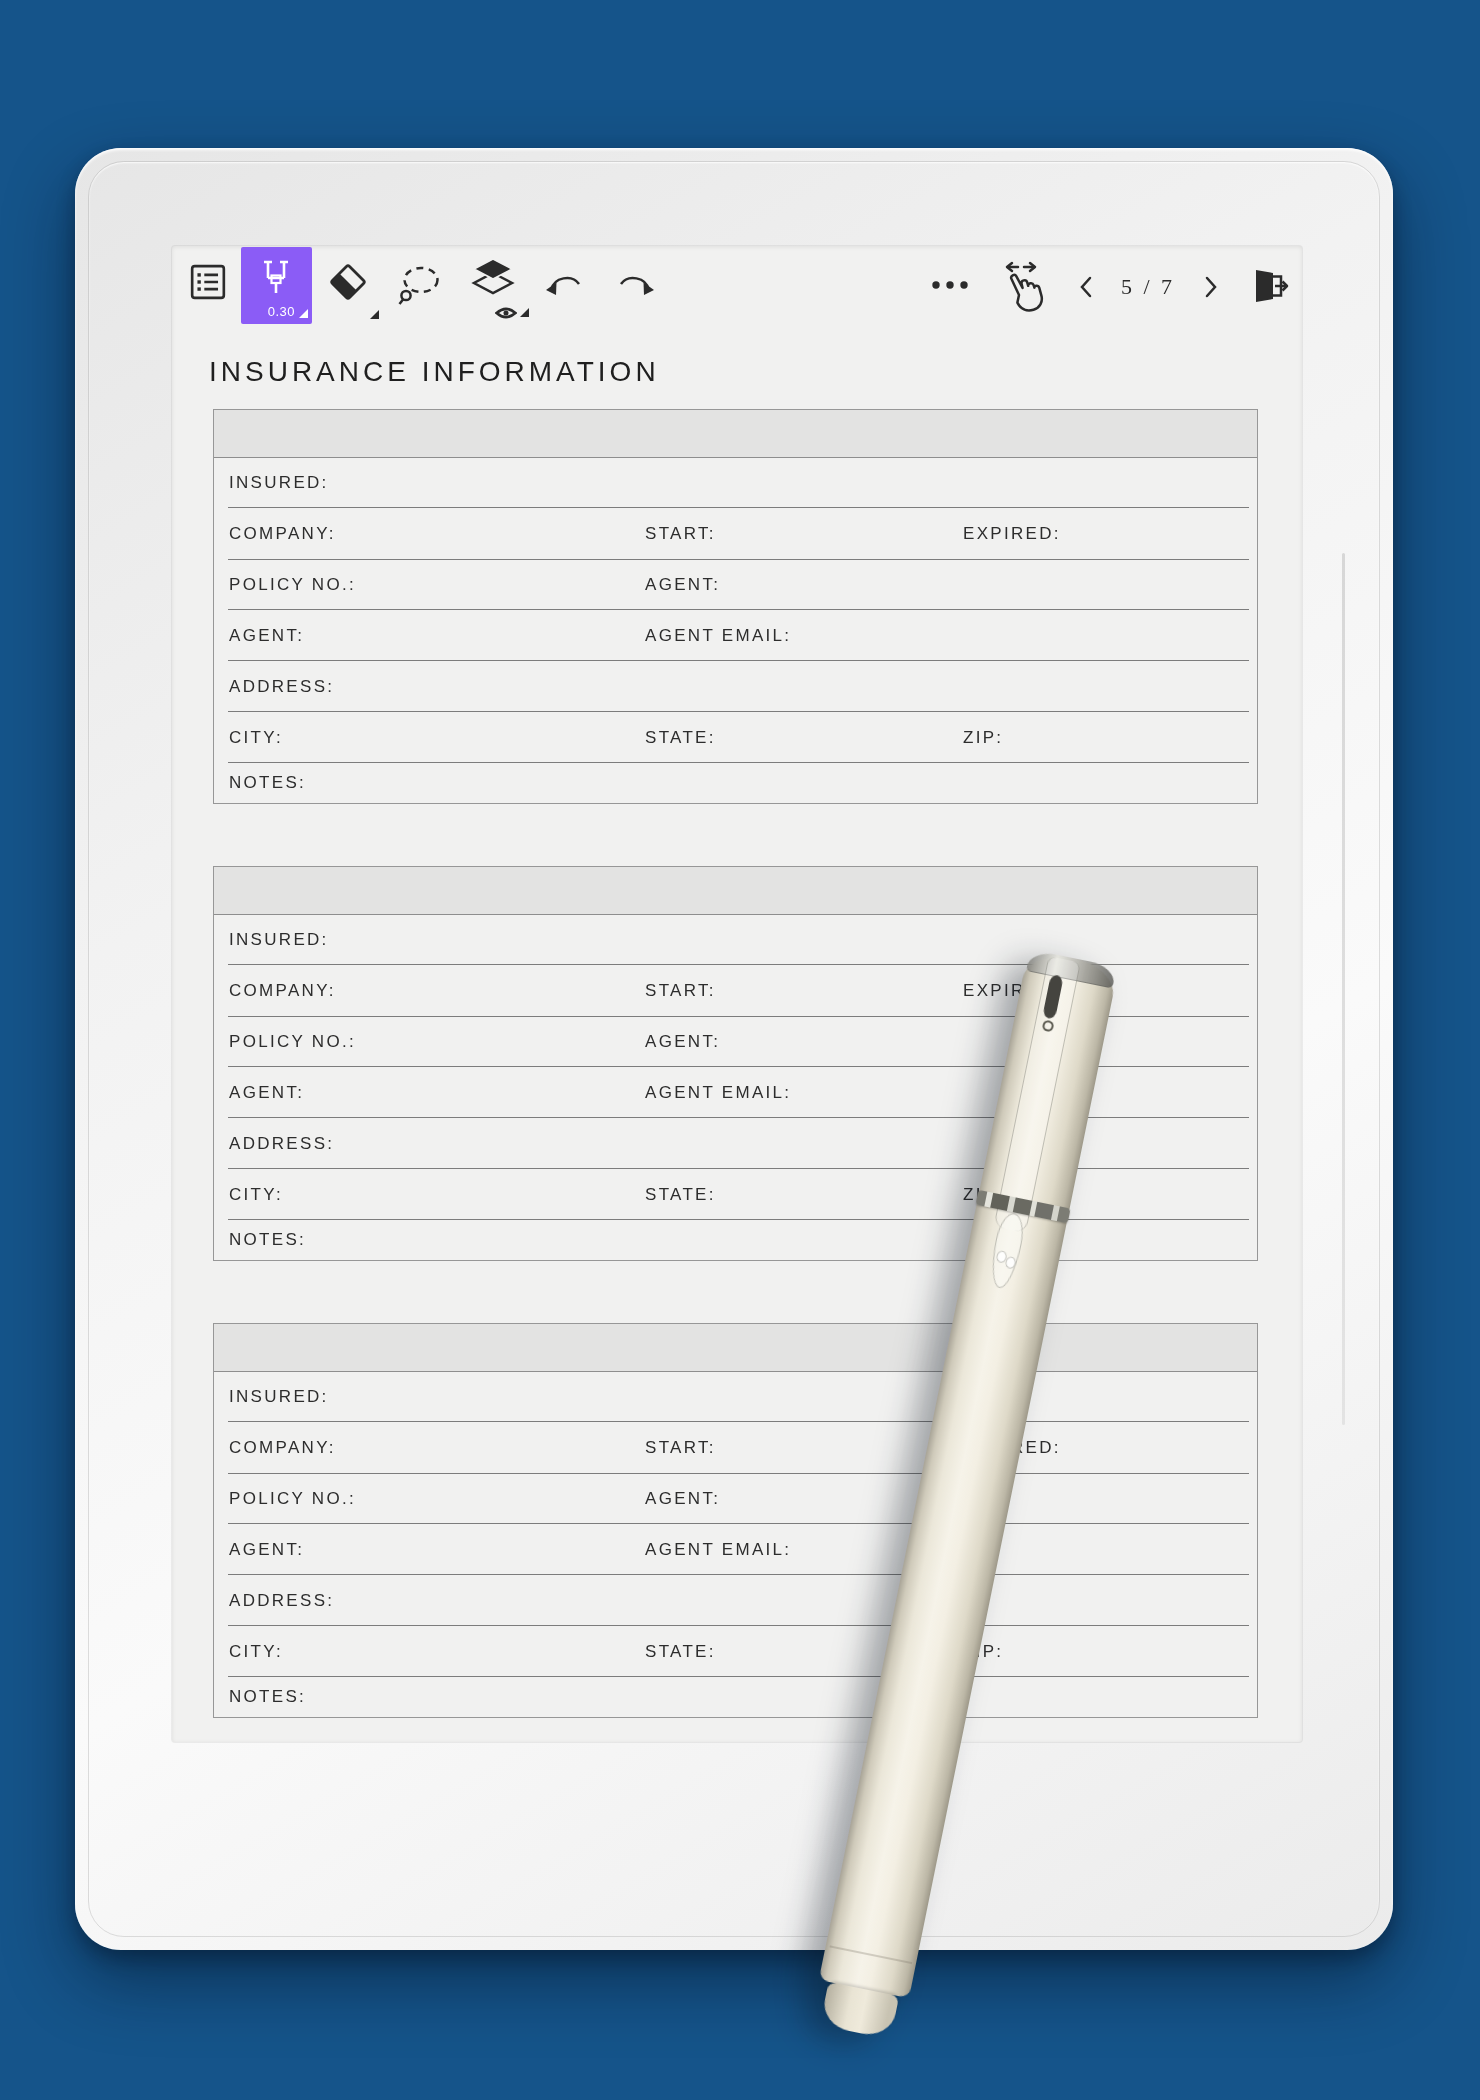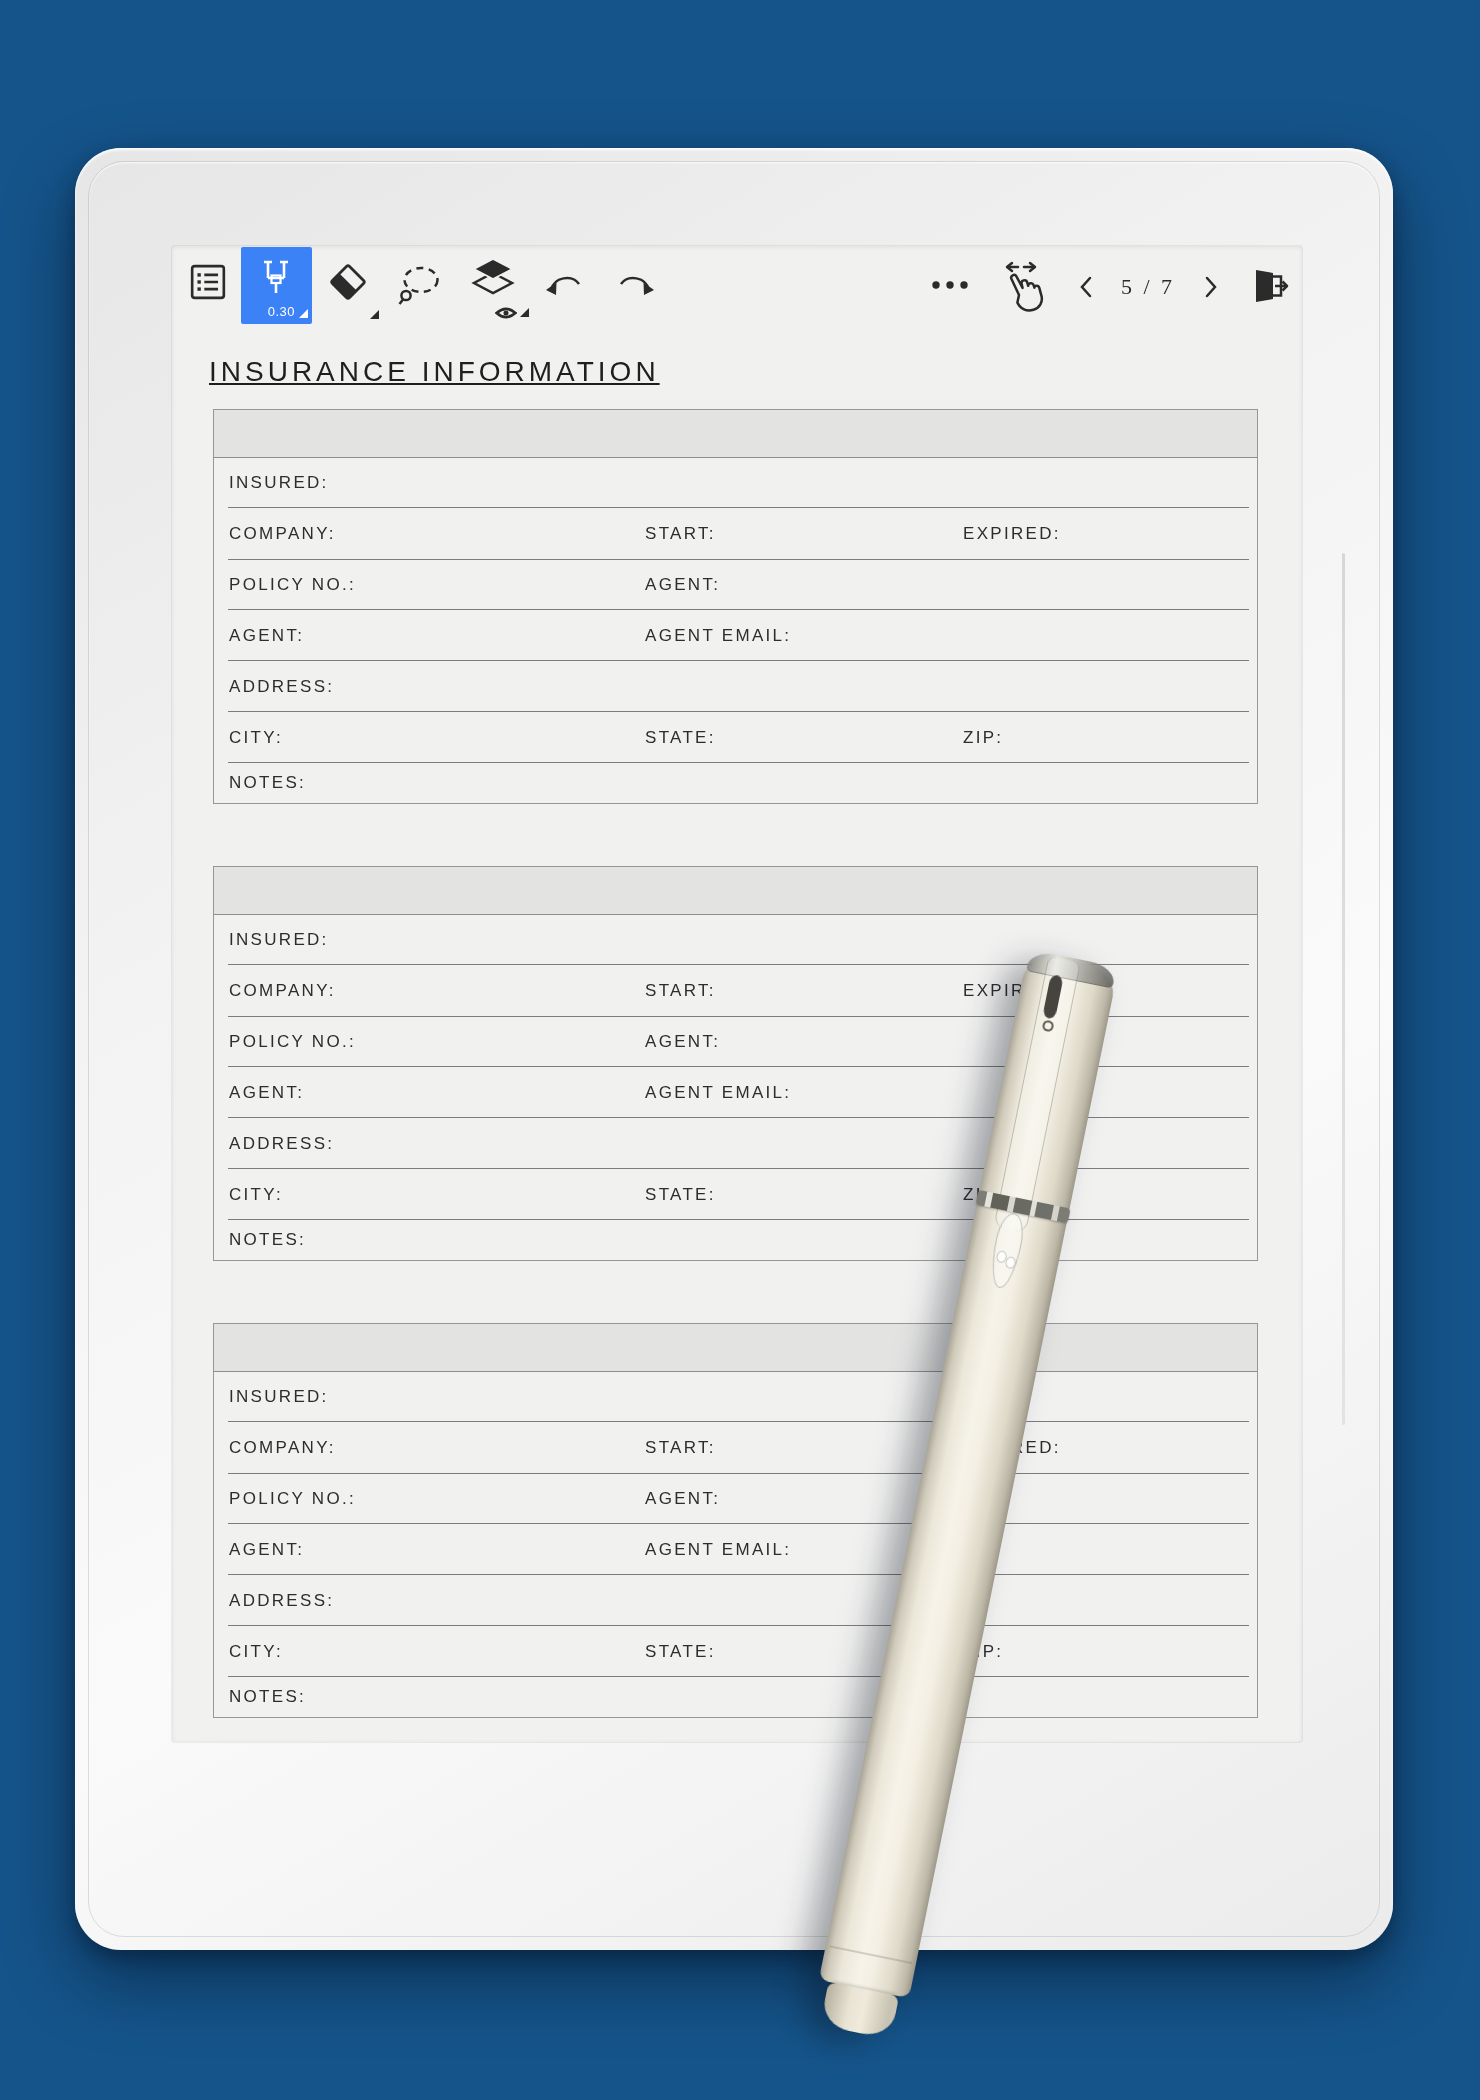--- a/index.html
+++ b/index.html
@@ -52,21 +52,20 @@
     border-left:9px solid transparent; border-bottom:9px solid #2b2b2b; }
   .page-ind{
     position:absolute; left:930px; top:28px; width:92px; text-align:center;
     font-size:22px; letter-spacing:3px; color:#2b2b2b;font-family:Liberation Serif, serif;
   }
   
   .page-title{
     position:absolute; left:37px; top:110px;
     font-size:28px; letter-spacing:4px; color:#1f1f1f; font-weight:400;
     white-space:nowrap;
-    text-decoration:underline;
   }
   .section{
     position:absolute; left:41px; width:1045px; height:395px;
     border:1px solid #979797; background:#f1f1f0; overflow:hidden;
   }
   .section-header{ height:48px; background:#e3e3e2; border-bottom:1px solid #8e8e8e; }
   .frow{ position:relative;text-align:center; }
   .frow.lined::after{
     content:""; position:absolute; left:14px; right:8px; bottom:0; height:1px;
     background:#7c7c7c;
@@ -145,21 +144,21 @@
       <div class="tb" style="left:12px;top:12px;width:48px;height:48px;">
         <svg class="icon-svg" width="38" height="38" viewBox="0 0 36 36" style="margin:5px">
           <rect class="st" x="3" y="3" width="30" height="30" rx="2.5"></rect>
           <rect class="fl" x="8" y="9.7" width="3.2" height="3.2"></rect>
           <rect class="fl" x="8" y="16.4" width="3.2" height="3.2"></rect>
           <rect class="fl" x="8" y="23.1" width="3.2" height="3.2"></rect>
           <path class="st" d="M14.5 11.3h13M14.5 18h13M14.5 24.7h13" stroke-width="2.3"></path>
         </svg>
       </div>
 
-      <div class="tool-selected" style="background: #3b82f6;">
+      <div class="tool-selected" style="background: #8b5cf6;">
         <svg class="icon-svg" width="40" height="46" viewBox="0 0 40 46">
           <g stroke="#ffffff" stroke-width="2.6" fill="none">
             <path d="M8 7h8M24 7h8M12 7v16M28 7v16M12 23h16"></path>
             <rect x="15.5" y="20.5" width="9" height="7.5" stroke-width="2.2"></rect>
             <path d="M20 28v10"></path>
           </g>
         </svg>
         <span class="stroke-label">0.30</span>
         <span class="corner-w"></span>
       </div>

